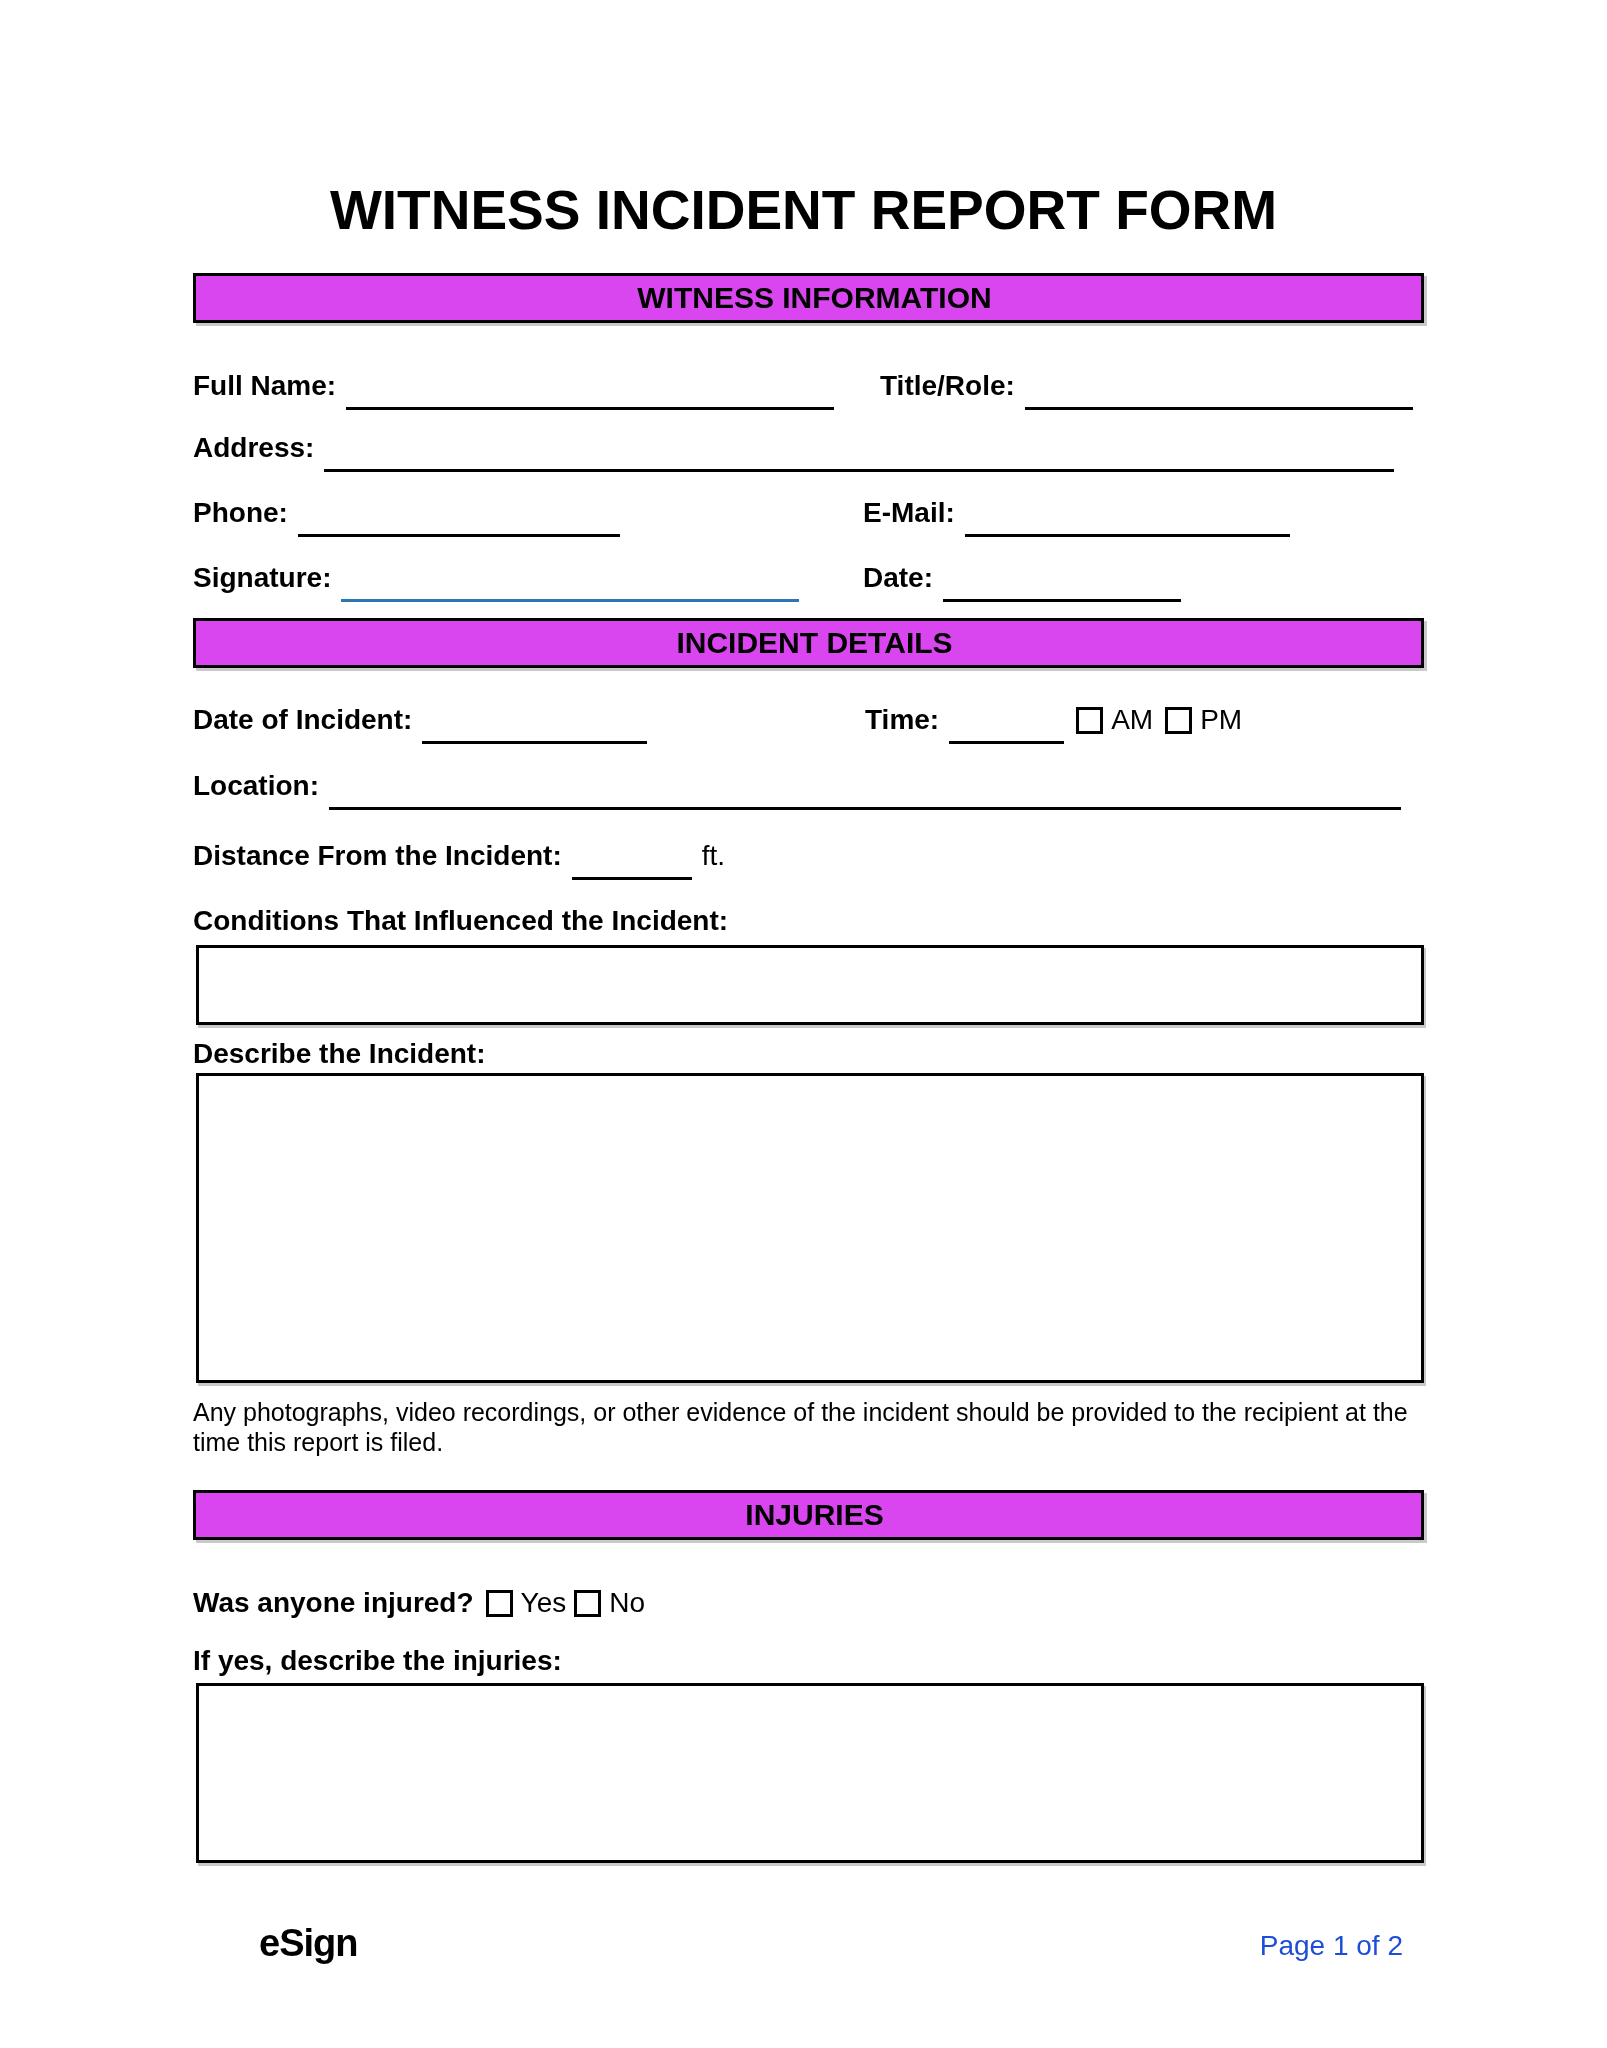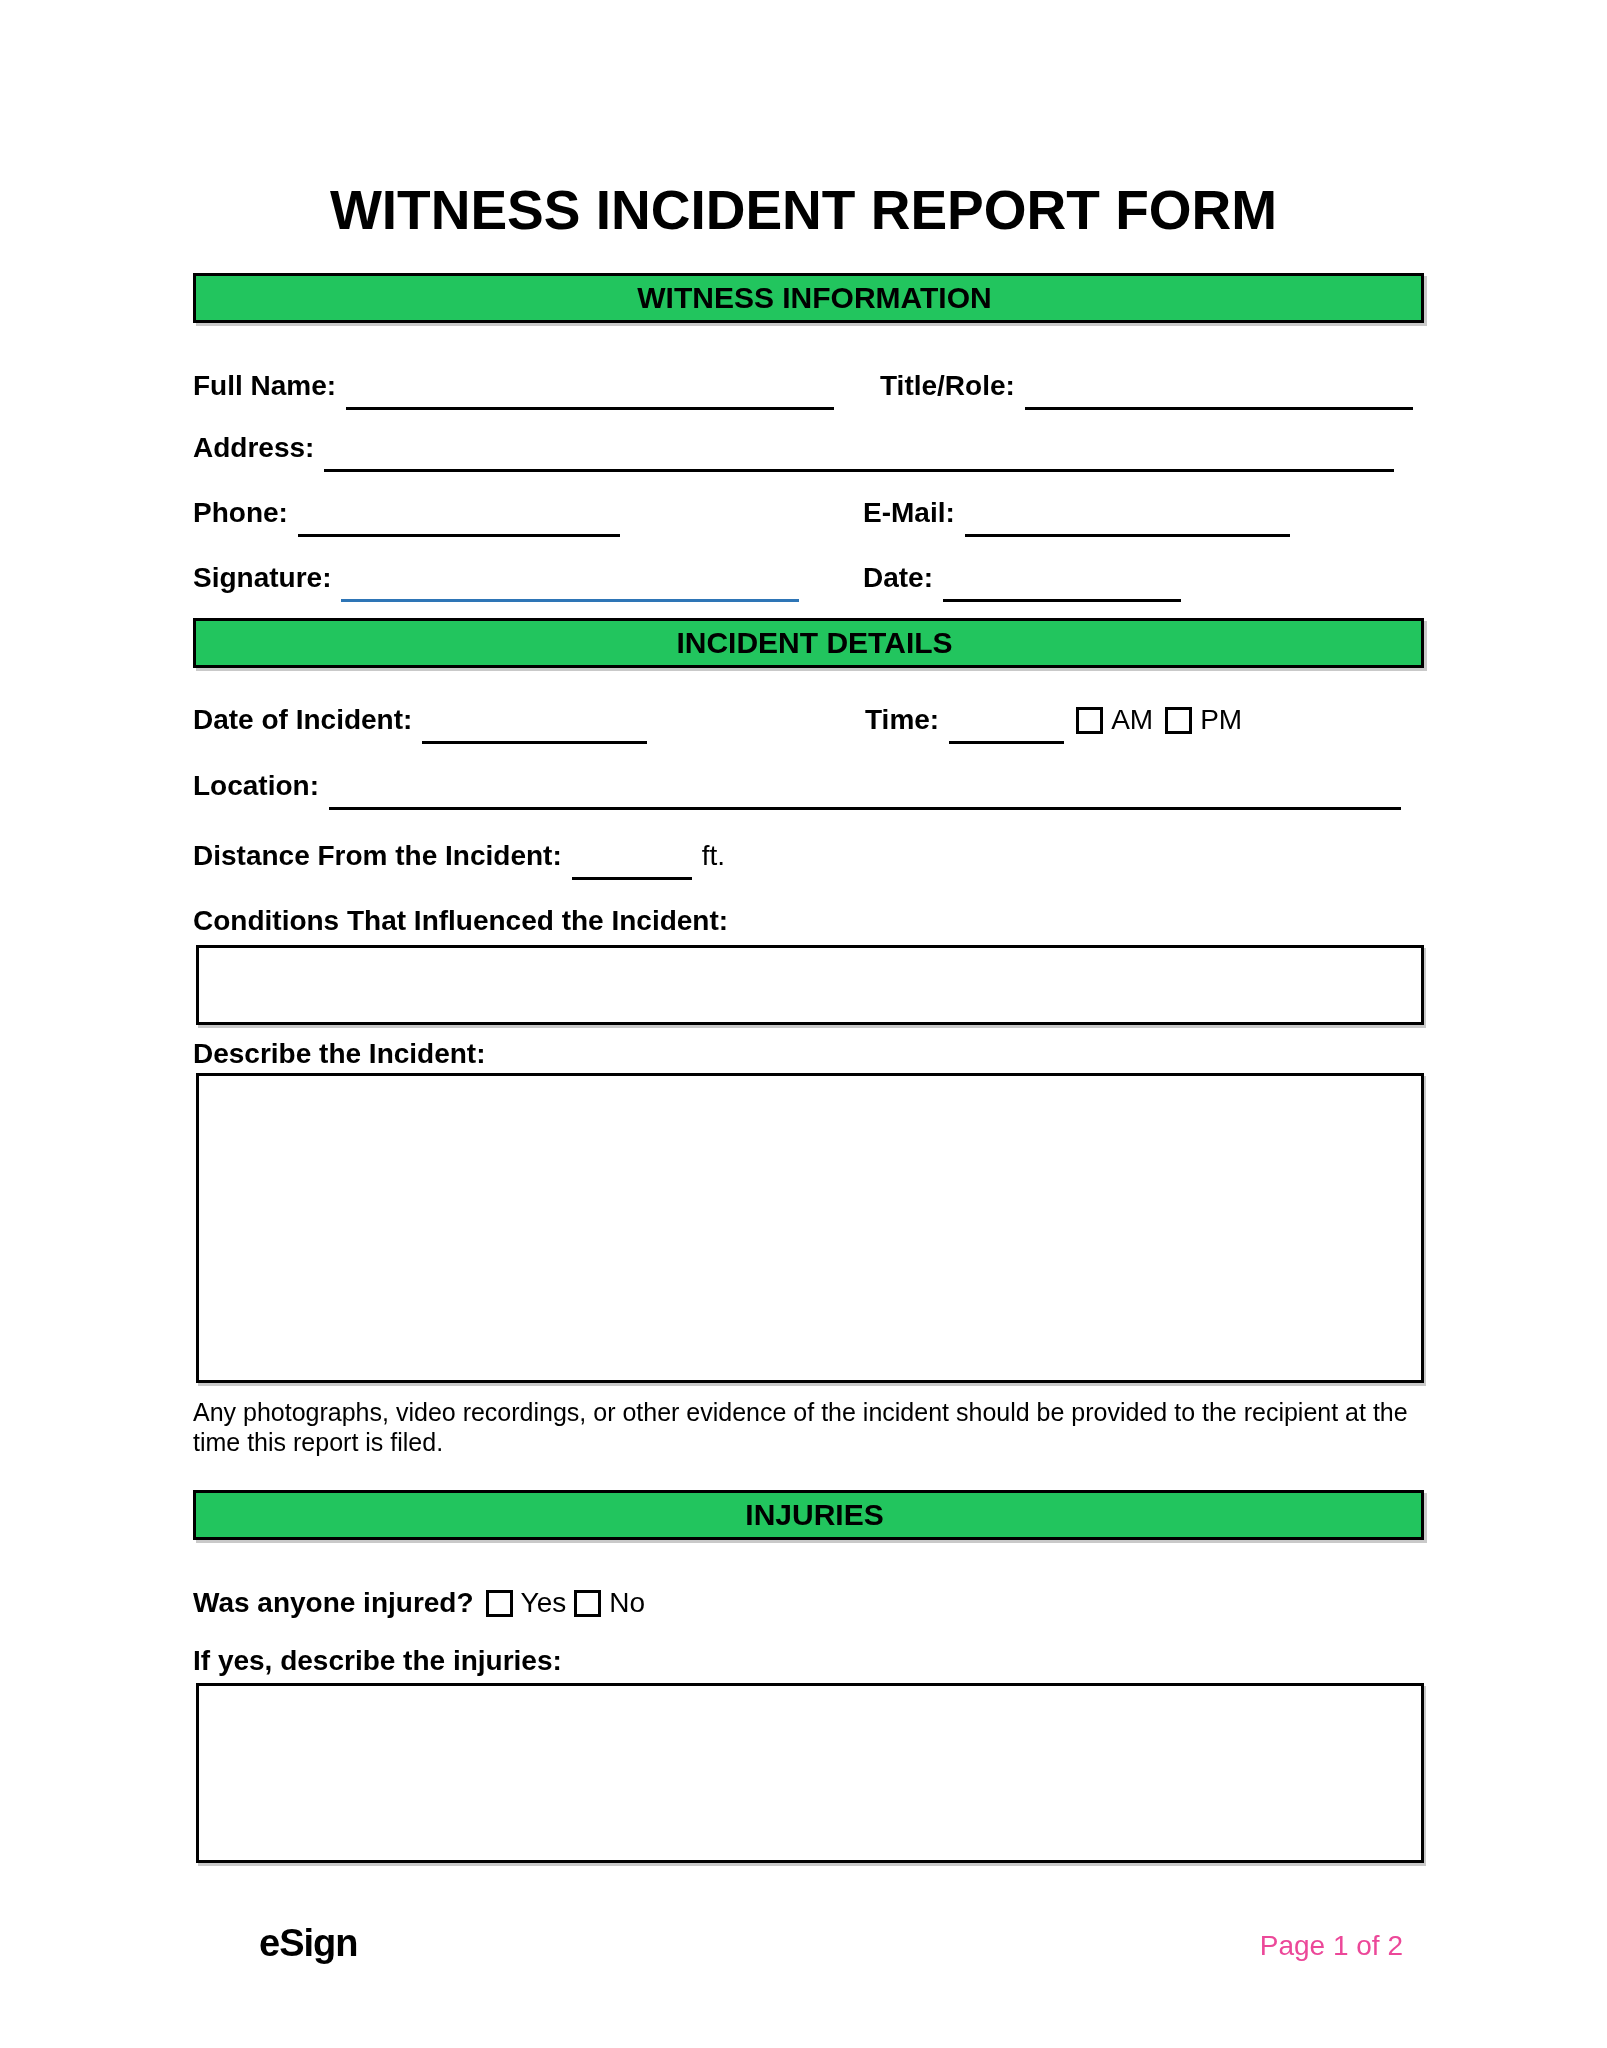--- a/index.html
+++ b/index.html
@@ -20,21 +20,21 @@
     text-align: center;
     font-size: 55px;
     font-weight: bold;
     letter-spacing: 0px;
   }
   .section-bar {
     position: absolute;
     left: 193px;
     width: 1231px;
     height: 50px;
-    background: #22c55e;
+    background: #d946ef;
     border: 3px solid #000000;
     box-shadow: 3px 3px 0 #c9c9c9;
     display: flex;
     align-items: center;
     justify-content: center;
     font-size: 30px;
     font-weight: bold;
     padding-left: 12px;
   }
   .row {
@@ -97,21 +97,21 @@
     font-weight: bold;
     letter-spacing: -1px;
     margin-left: 24px;
   }
   .page-num {
     position: absolute;
     right: 204px;
     top: 1930px;
     font-size: 28px;
     font-weight: normal;
-    color: #ec4899;
+    color: #1d4ed8;
   }
 </style>
 </head>
 <body>
 
 <div class="page">
 
   <div class="doc-title">WITNESS INCIDENT REPORT FORM</div>
 
   <div class="section-bar" style="top:273px">

